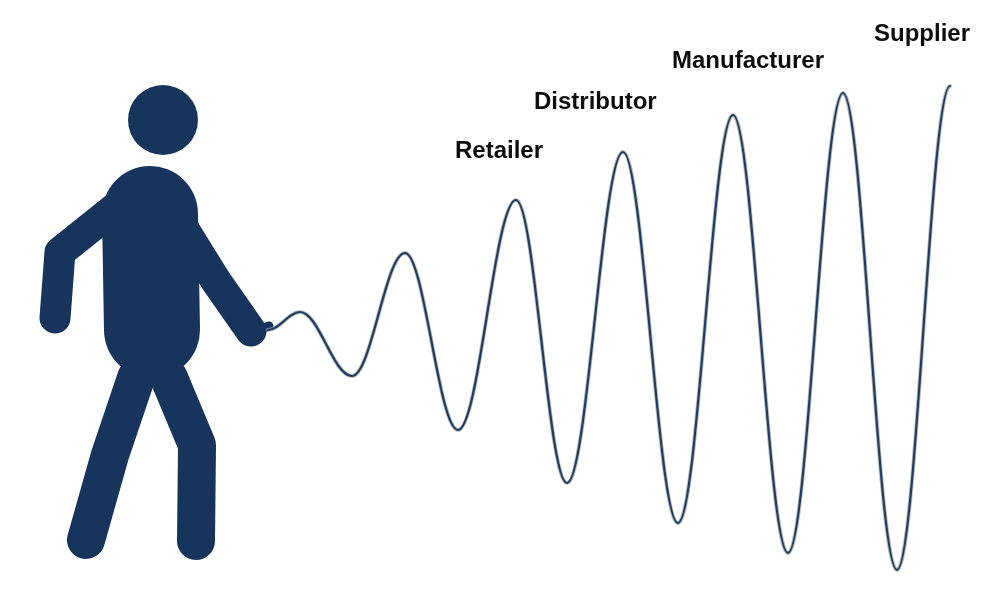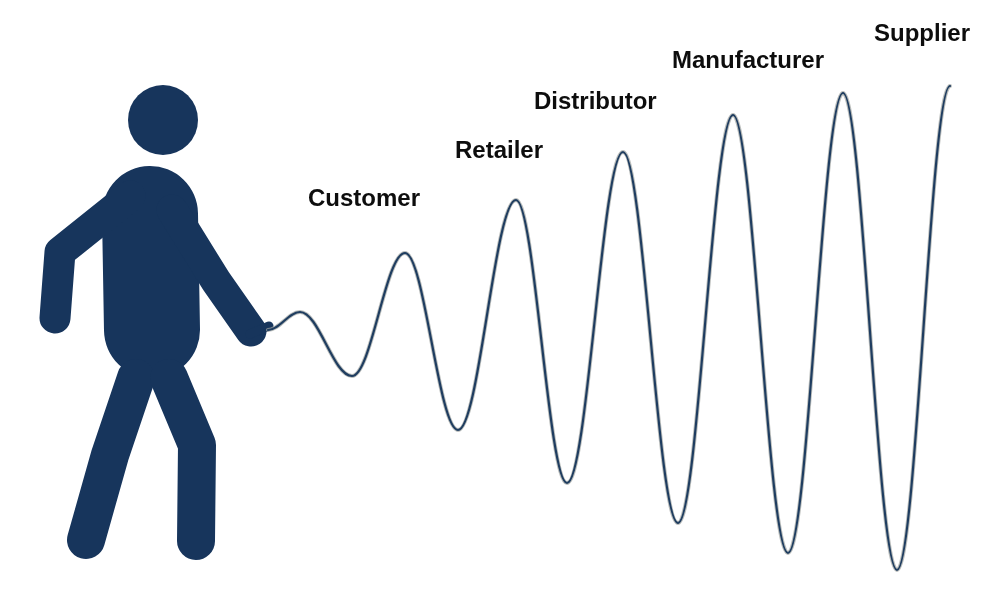--- a/index.html
+++ b/index.html
@@ -69,18 +69,17 @@
       <path class="person-stroke" d="M 172 210 L 216 281 L 251 331" stroke-width="31"></path>
       <path class="person-stroke" d="M 136 378 L 110 455 L 86 540" stroke-width="38"></path>
       <path class="person-stroke" d="M 169 378 L 197 445 L 196 541" stroke-width="38"></path>
       <path class="person-stroke" d="M 250 334 L 269 326" stroke-width="9"></path>
     </g>
 
     <path id="whip-halo" class="whip-halo" d="M 268 330 C 279.7 330, 288.3 312, 300 312 C 318.9 312, 333.1 376, 352 376 C 371.3 376, 385.7 253, 405 253 C 424.3 253, 438.7 430, 458 430 C 479.1 430, 494.9 200, 516 200 C 534.6 200, 548.4 483, 567 483 C 587.4 483, 602.6 152, 623 152 C 643.0 152, 658.0 523, 678 523 C 698.0 523, 713.0 115, 733 115 C 753.0 115, 768.0 553, 788 553 C 808.0 553, 823.0 93, 843 93 C 862.7 93, 877.3 570, 897 570 C 916.3 570, 930.7 86, 950 86"></path>
     <path id="whip-core" class="whip-core" d="M 268 330 C 279.7 330, 288.3 312, 300 312 C 318.9 312, 333.1 376, 352 376 C 371.3 376, 385.7 253, 405 253 C 424.3 253, 438.7 430, 458 430 C 479.1 430, 494.9 200, 516 200 C 534.6 200, 548.4 483, 567 483 C 587.4 483, 602.6 152, 623 152 C 643.0 152, 658.0 523, 678 523 C 698.0 523, 713.0 115, 733 115 C 753.0 115, 768.0 553, 788 553 C 808.0 553, 823.0 93, 843 93 C 862.7 93, 877.3 570, 897 570 C 916.3 570, 930.7 86, 950 86"></path>
   </svg>
 
-  <div class="stage-label" style="left:308px; top:186px;">Customer</div>
   <div class="stage-label" style="left:435px; top:138px;margin-left:20px;">Retailer</div>
   <div class="stage-label" style="left:672px; top:48px;">Manufacturer</div>
   <div class="stage-label" style="left:534px; top:89px;">Distributor</div>
   <div class="stage-label" style="left:868px; top:21px;margin-left:6px;">Supplier</div>
 </div>
 
 </body></html>

